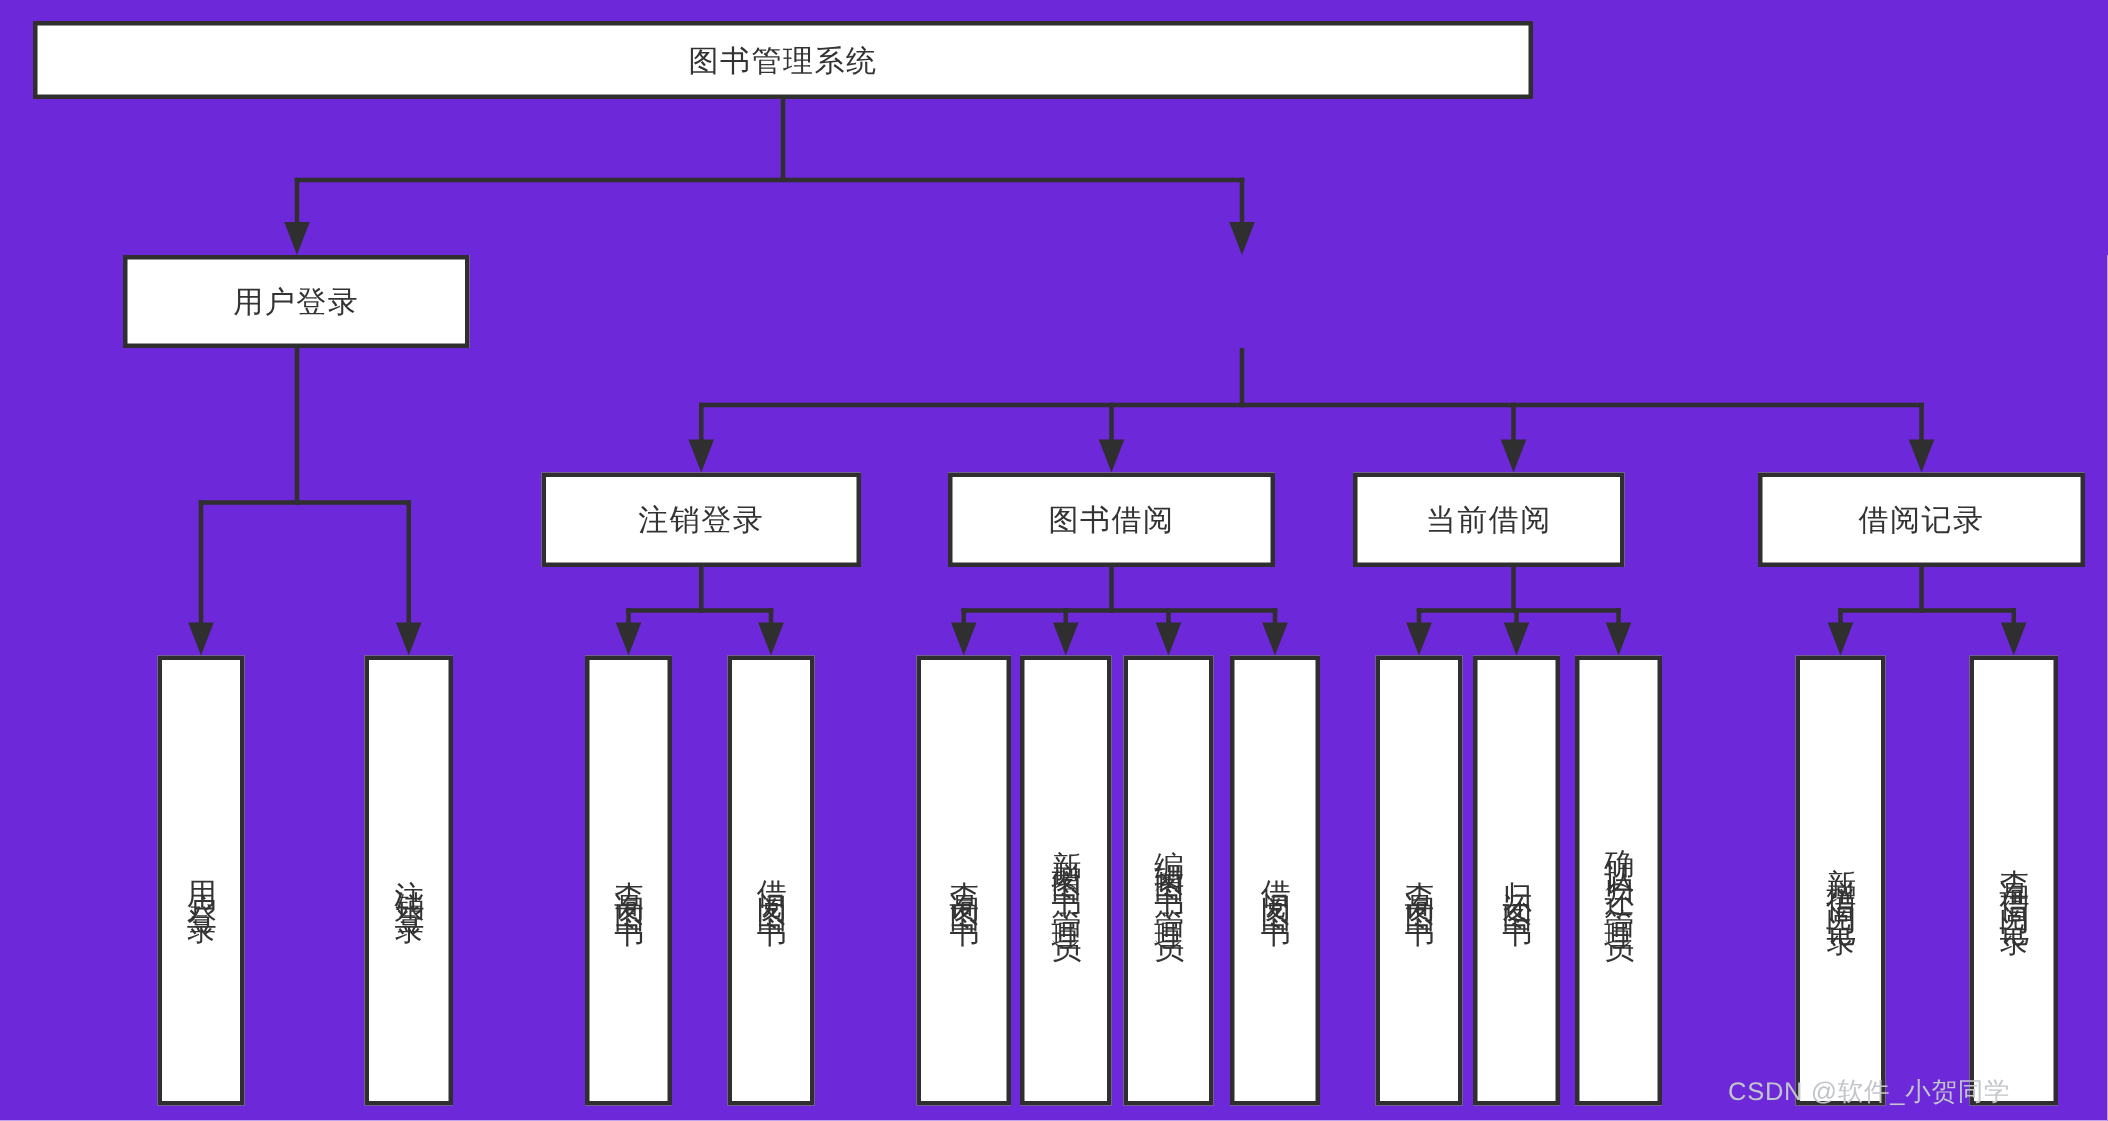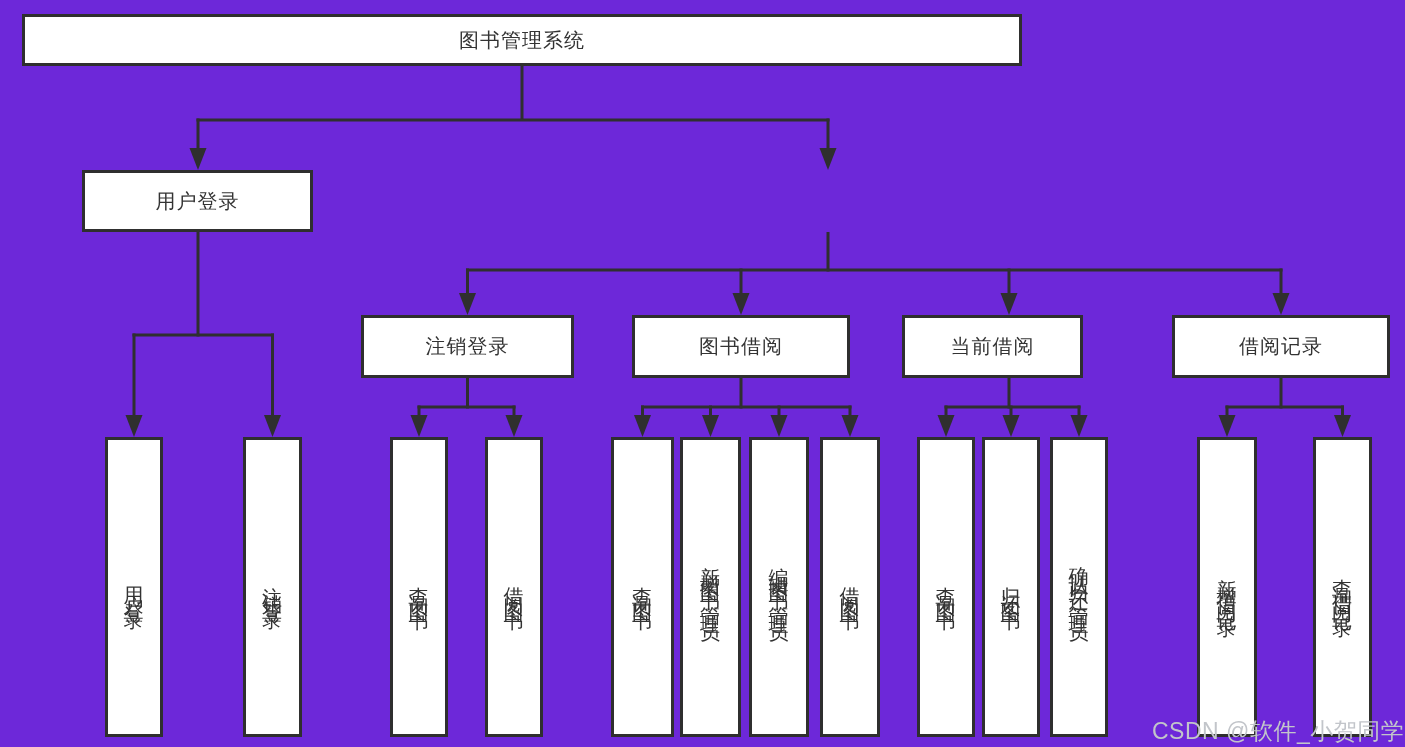--- a/index.html
+++ b/index.html
@@ -52,21 +52,21 @@
     font-size: 20px;
     line-height: 1.1;
     letter-spacing: 8px;
     white-space: nowrap;
   }
   .watermark {
     position: absolute;
     left: 1152px;
     top: 716px;
     z-index: 3;
-    font-size: 23px;
+    font-size: 17px;
     color: #c2c5ca;
     white-space: nowrap;
     letter-spacing: 0.5px;
   }
 </style>
 </head>
 <body>
 
 <div class="canvas">
 

